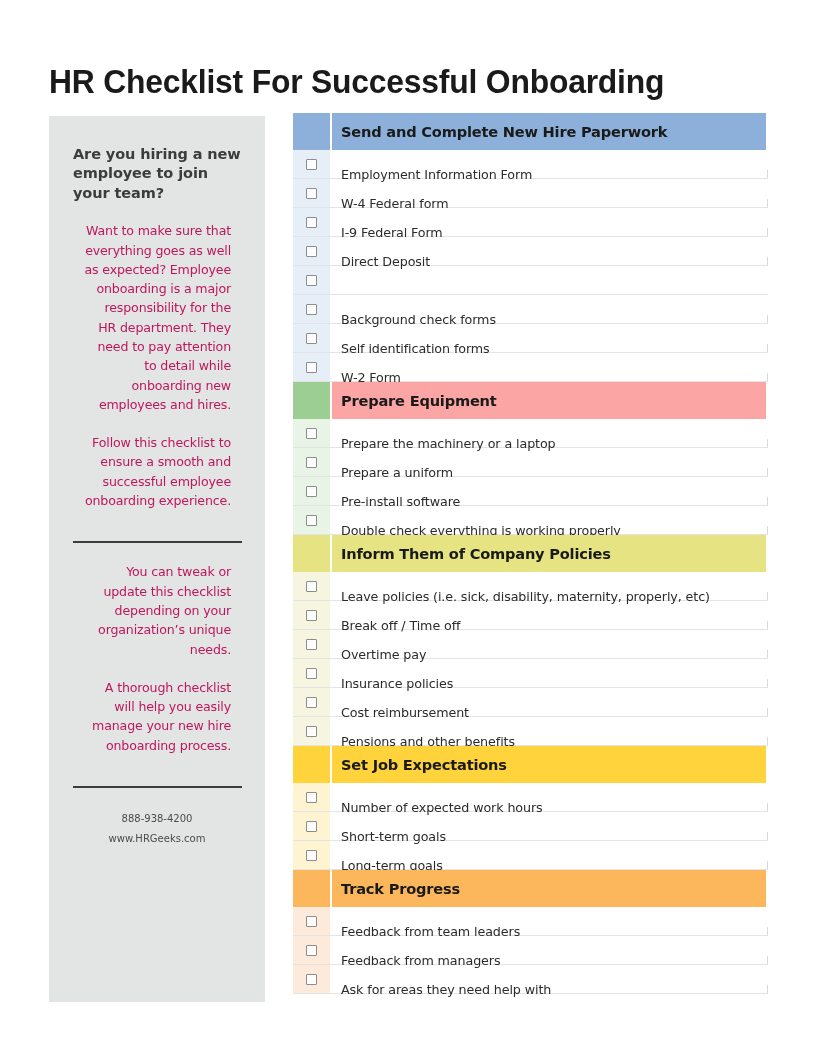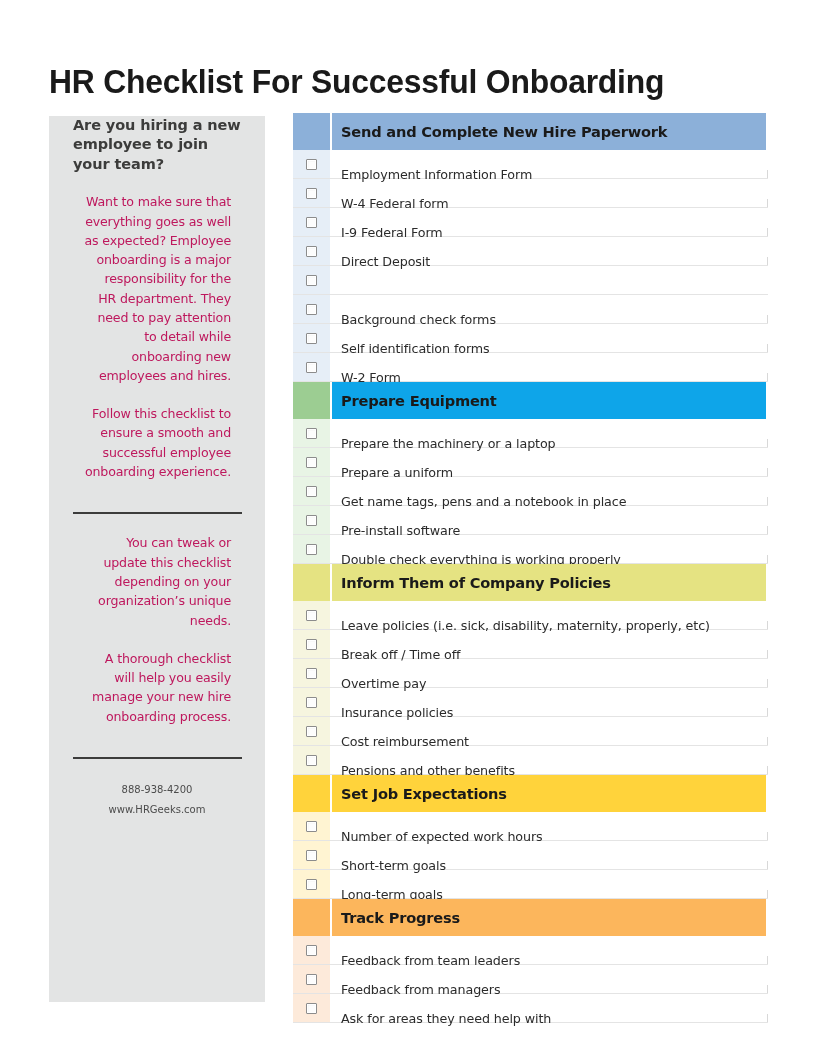--- a/index.html
+++ b/index.html
@@ -40,20 +40,21 @@
     background: #e3e4e4;
     padding: 0 24px;
   }
   .sb-heading {
     font-family: "DejaVu Sans", sans-serif;
     font-weight: bold;
     font-size: 14.5px;
     line-height: 19.4px;
     color: #3c3c3b;
     margin: 0;
+    padding-top: 29px;
     letter-spacing: -0.1px;
   }
   .sb-para {
     font-family: "DejaVu Sans", sans-serif;
     font-size: 12.6px;
     line-height: 19.3px;
     color: #be185d;
     margin: 10px;
     letter-spacing: -0.15px;
     text-align: right;
@@ -256,42 +257,35 @@
           <input type="checkbox" class="cbox" style="">
         </div>
         <div class="cb-gap"></div>
         <div class="label-cell">W-2 Form</div>
       </div>
     </section>
     <section class="section">
       <div class="sec-header">
         <div class="hdr-box" style="background: rgb(156, 205, 146);"></div>
         <div class="hdr-gap"></div>
-        <div class="hdr-title" style="background: #0ea5e9;">Prepare Equipment</div>
+        <div class="hdr-title" style="background: #fca5a5;">Prepare Equipment</div>
       </div>
       <div class="row">
         <div class="cb-cell" style="background: rgb(232, 244, 229);">
           <input type="checkbox" class="cbox" style="">
         </div>
         <div class="cb-gap"></div>
         <div class="label-cell">Prepare the machinery or a laptop</div>
       </div>
       <div class="row">
         <div class="cb-cell" style="background: rgb(232, 244, 229);">
           <input type="checkbox" class="cbox" style="">
         </div>
         <div class="cb-gap"></div>
         <div class="label-cell">Prepare a uniform</div>
-      </div>
-      <div class="row">
-        <div class="cb-cell" style="background: rgb(232, 244, 229);">
-          <input type="checkbox" class="cbox" style="">
-        </div>
-        <div class="cb-gap"></div>
-        <div class="label-cell">Get name tags, pens and a notebook in place</div>
       </div>
       <div class="row">
         <div class="cb-cell" style="background: rgb(232, 244, 229);">
           <input type="checkbox" class="cbox" style="">
         </div>
         <div class="cb-gap"></div>
         <div class="label-cell">Pre-install software</div>
       </div>
       <div class="row">
         <div class="cb-cell" style="background: rgb(232, 244, 229);">

